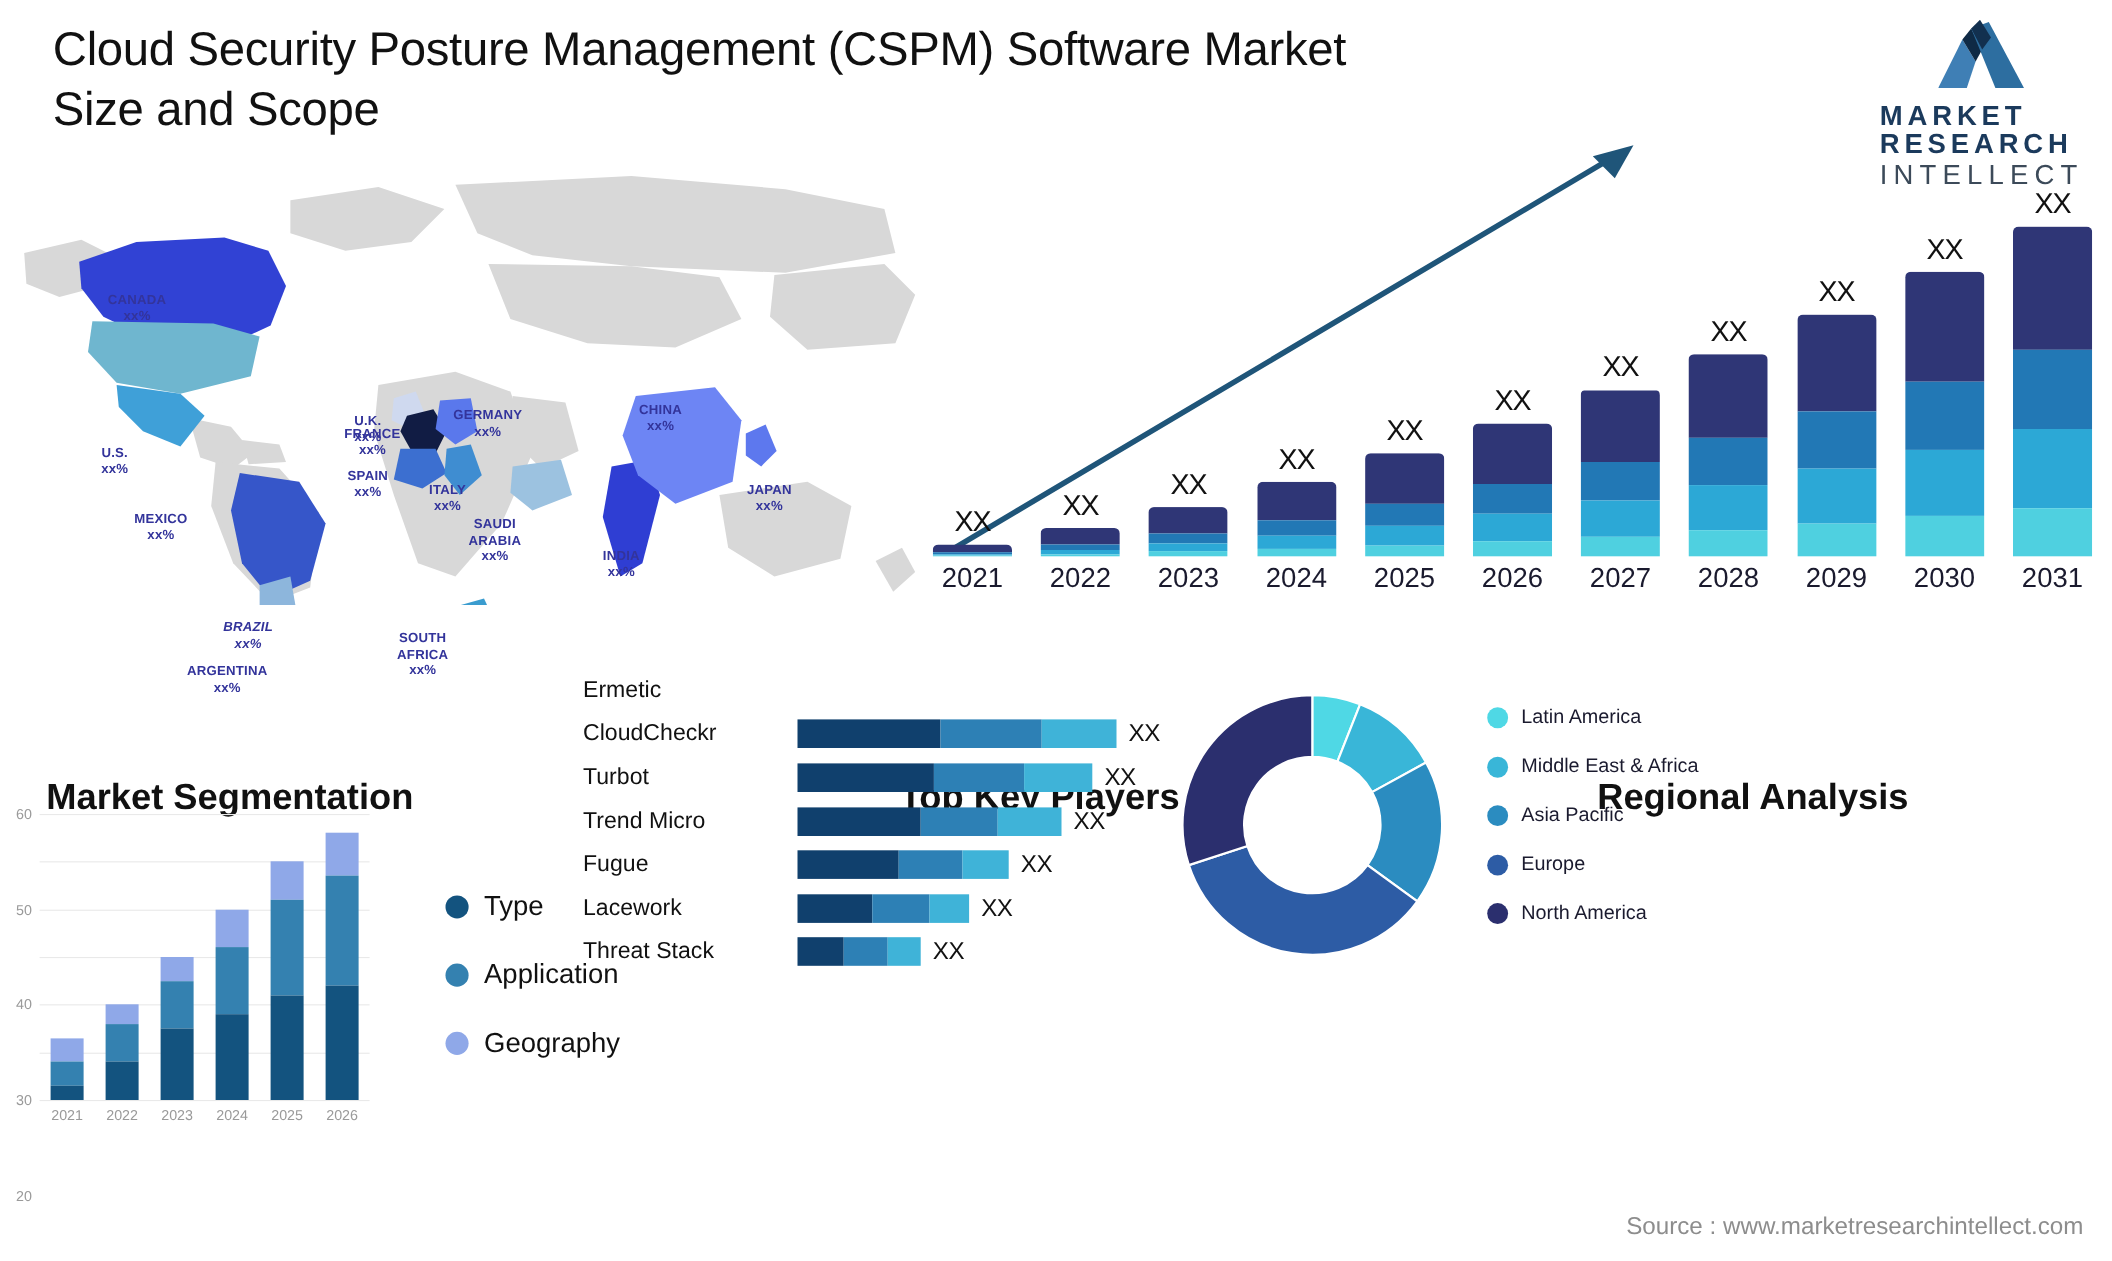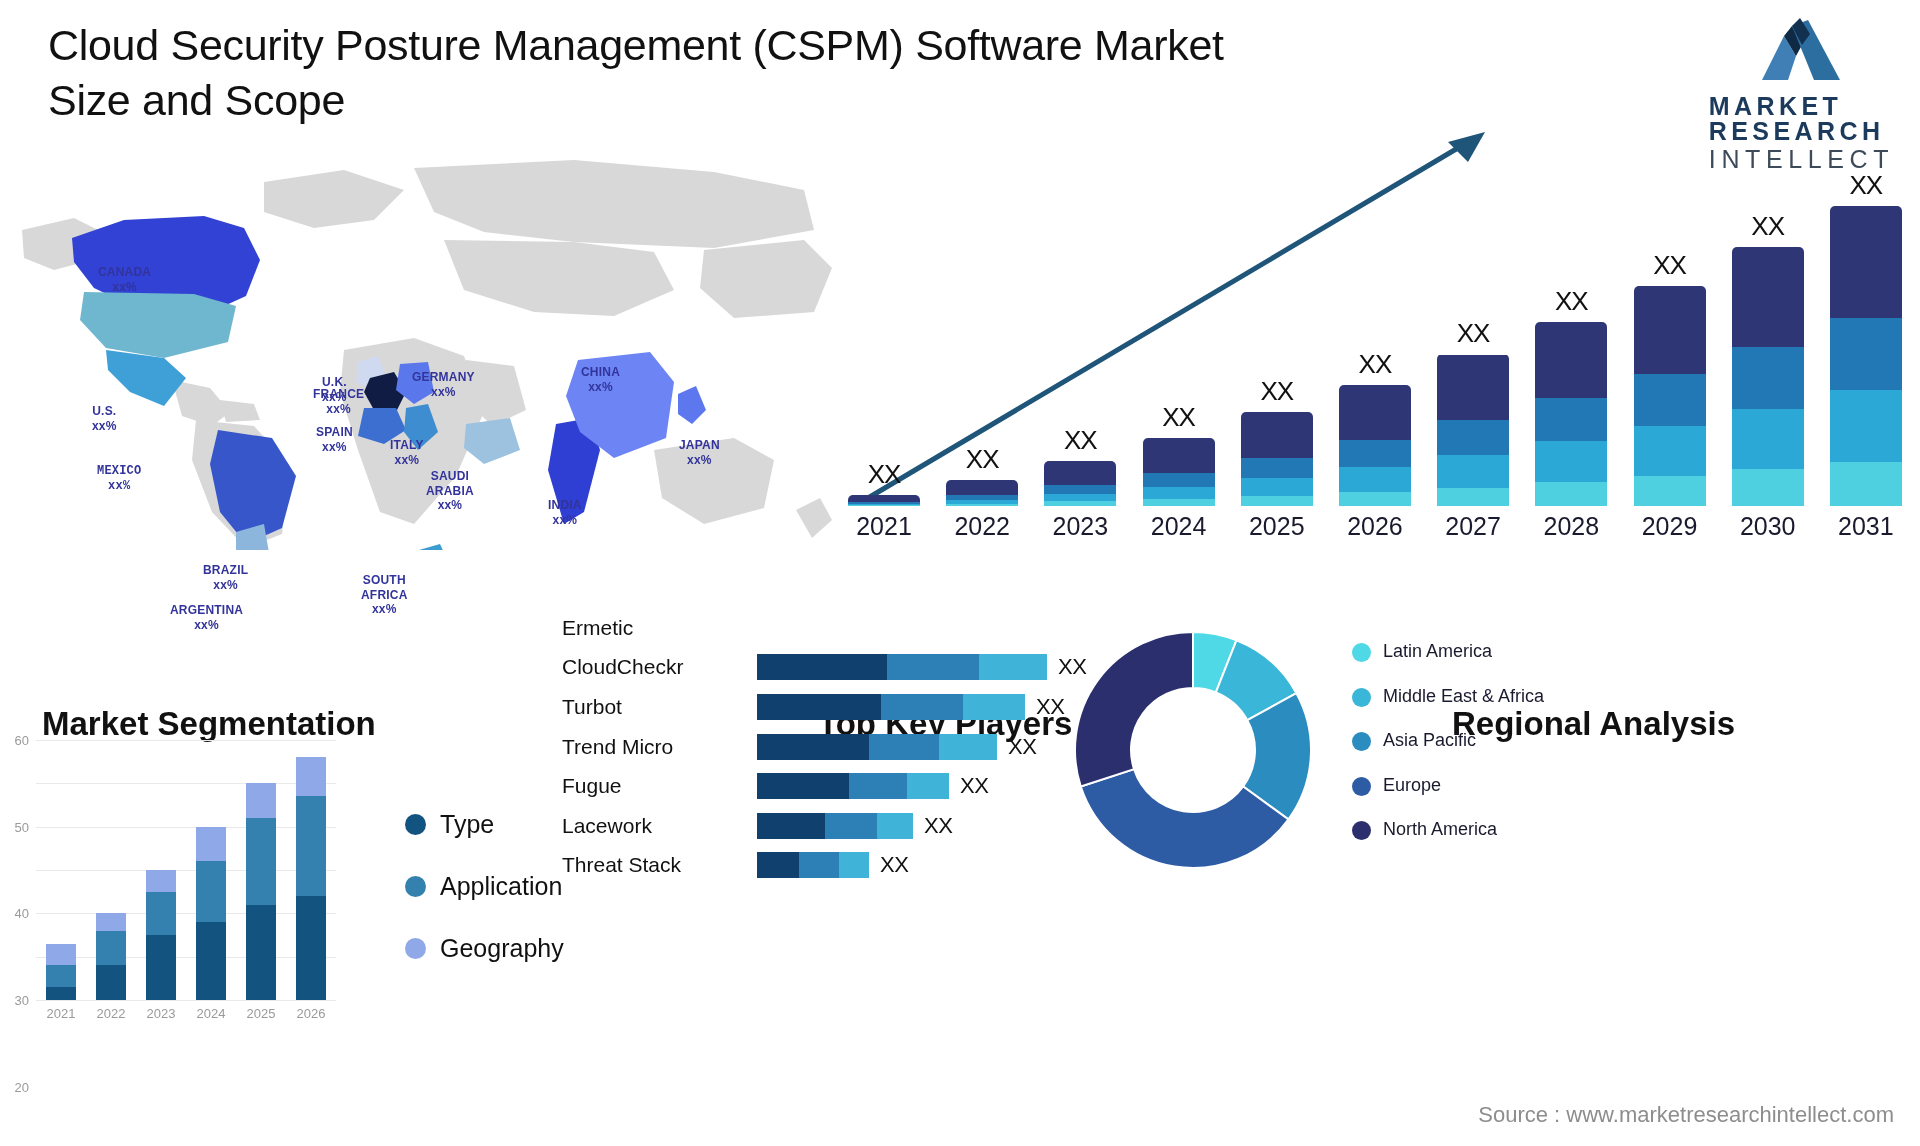--- a/index.html
+++ b/index.html
@@ -70,21 +70,21 @@
   .segbar { width: 30px; display: flex; flex-direction: column-reverse; }
   .segyears { position: absolute; left: 0; top: 1006px; width: 300px;
               display: flex; justify-content: space-around; }
   .segyear { width: 36px; text-align: center; font-size: 13px; color: #9a9a9a; }
   .seg-legend { position: absolute; left: 405px; top: 810px; }
   .seg-legend-item { display: flex; align-items: center; gap: 14px; margin-bottom: 33px; }
   .seg-dot { width: 21px; height: 21px; border-radius: 50%; flex: none; }
   .seg-legend-label { font-size: 25px; color: #111; }
 
   
-  .kp-list { position: absolute; left: 530px; top: 608px; width: 540px; margin-left: 32px; }
+  .kp-list { position: absolute; left: 530px; top: 608px; width: 540px; }
   .kp-row { display: flex; align-items: center; height: 39.6px; }
   .kp-name { width: 195px; font-size: 21px; color: #111; }
   .kp-bar { display: flex; height: 26px; align-items: stretch; }
   .kp-seg { height: 100%; }
   .kp-xx { font-size: 22px; color: #111; margin-left: 11px; letter-spacing: -0.5px; }
 
   
   .donut { position: absolute; left: 1068px; top: 625px; width: 250px; height: 250px; }
   .donut svg { width: 250px; height: 250px; transform: rotate(-90deg); }
   .donut-legend { position: absolute; left: 1352px; top: 640px; width: 250px; }
@@ -158,23 +158,23 @@
       <path d="M452 304 L496 298 L506 330 L470 344 L450 328 Z" fill="#9cc2e0"></path>
       <path d="M542 304 L576 298 L586 330 L570 392 L550 404 L534 350 Z" fill="#2f3ed3"></path>
       <path d="M564 240 L636 232 L660 262 L652 318 L600 338 L566 312 L552 276 Z" fill="#6d85f4"></path>
       <path d="M664 274 L682 266 L692 290 L678 304 L664 294 Z" fill="#5d78ee"></path>
     </svg>
 
     <span class="map-label" style="left:84px;  top:145px;">
       <span>CANADA</span><br><span>xx%</span></span>
     <span class="map-label" style="left:78px;  top:284px;">
       <span>U.S.</span><br><span>xx%</span></span>
-    <span class="map-label" style="left:83px;  top:344px;font-family:Liberation Mono, monospace;">
+    <span class="map-label" style="left:108px;  top:344px;">
       <span>MEXICO</span><br><span>xx%</span></span>
-    <span class="map-label" style="left:189px; top:443px;">
+    <span class="map-label" style="left:189px; top:443px;font-style:italic;">
       <span>BRAZIL</span><br><span>xx%</span></span>
     <span class="map-label" style="left:156px; top:483px;">
       <span>ARGENTINA</span><br><span>xx%</span></span>
     <span class="map-label" style="left:308px; top:255px;">
       <span>U.K.</span><br><span>xx%</span></span>
     <span class="map-label" style="left:299px; top:267px;">
       <span>FRANCE</span><br><span>xx%</span></span>
     <span class="map-label" style="left:302px; top:305px;">
       <span>SPAIN</span><br><span>xx%</span></span>
     <span class="map-label" style="left:398px; top:250px;">

